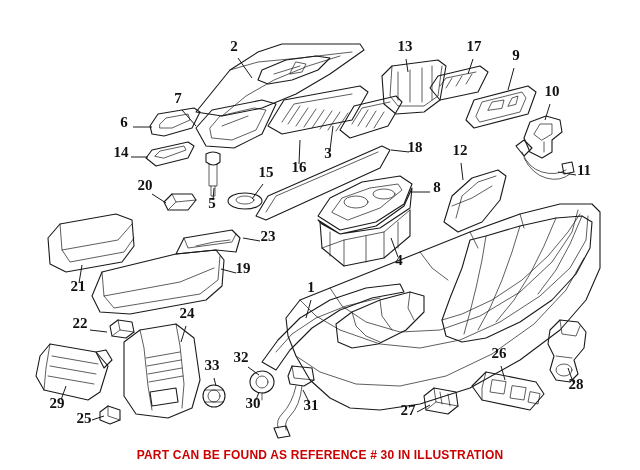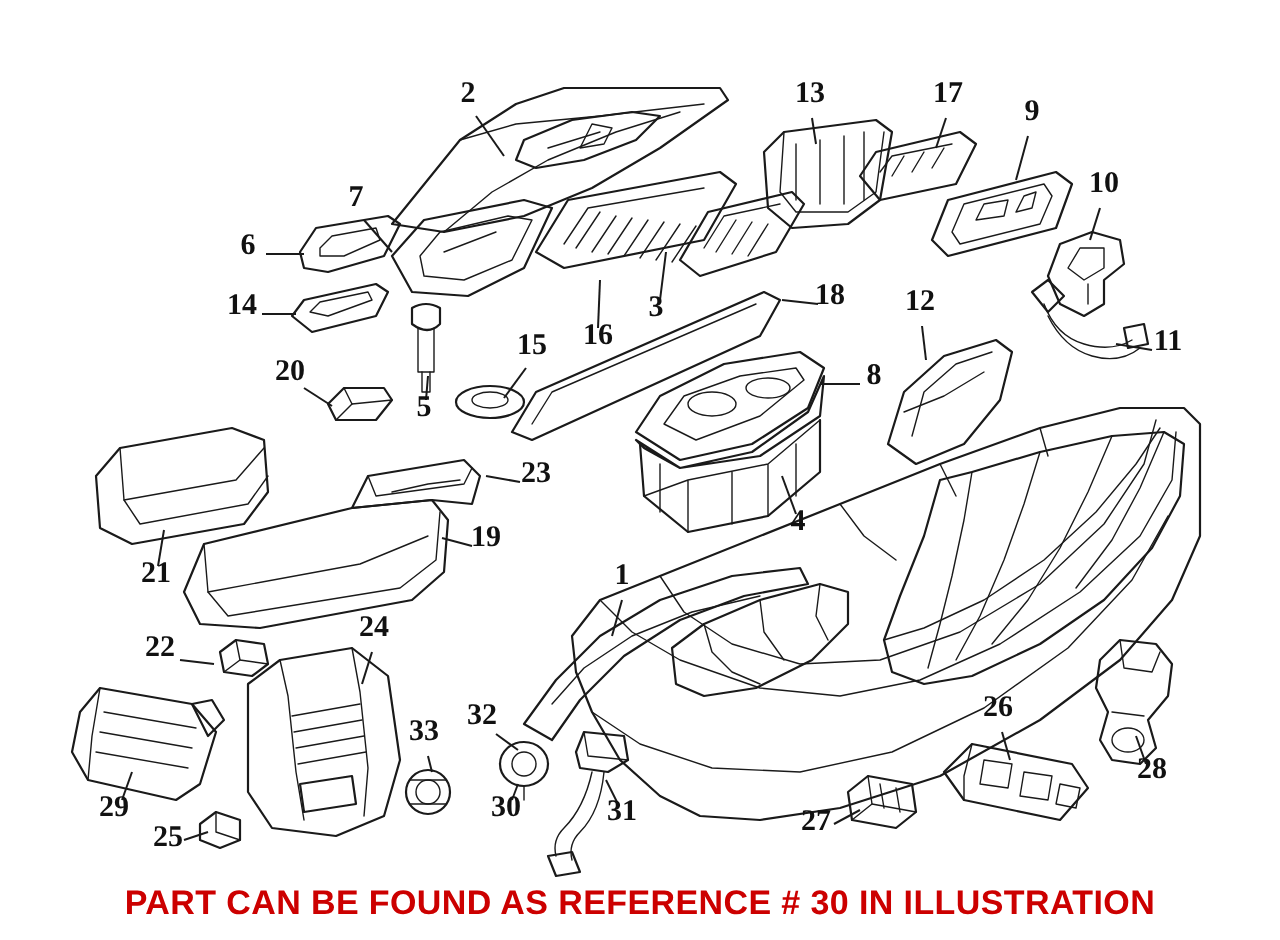--- a/index.html
+++ b/index.html
@@ -31,21 +31,21 @@
     font-weight: bold;
     fill: #111111;
   }
   .footer-note {
     position: absolute;
     left: 0;
     bottom: 8px;
     width: 640px;
     text-align: center;
     font-family: "Liberation Sans", sans-serif;
-    font-size: 17px;
+    font-size: 12px;
     font-weight: bold;
     color: #cc0000;
     letter-spacing: 0.2px;
   }
   .ln { stroke: #1a1a1a; stroke-width: 1; fill: none; }
   .outline { fill: none; stroke: #1a1a1a; stroke-width: 1.1; stroke-linejoin: round; stroke-linecap: round; }
   .thin { fill: none; stroke: #1a1a1a; stroke-width: 0.7; stroke-linejoin: round; stroke-linecap: round; }
 </style>
 </head>
 <body>

